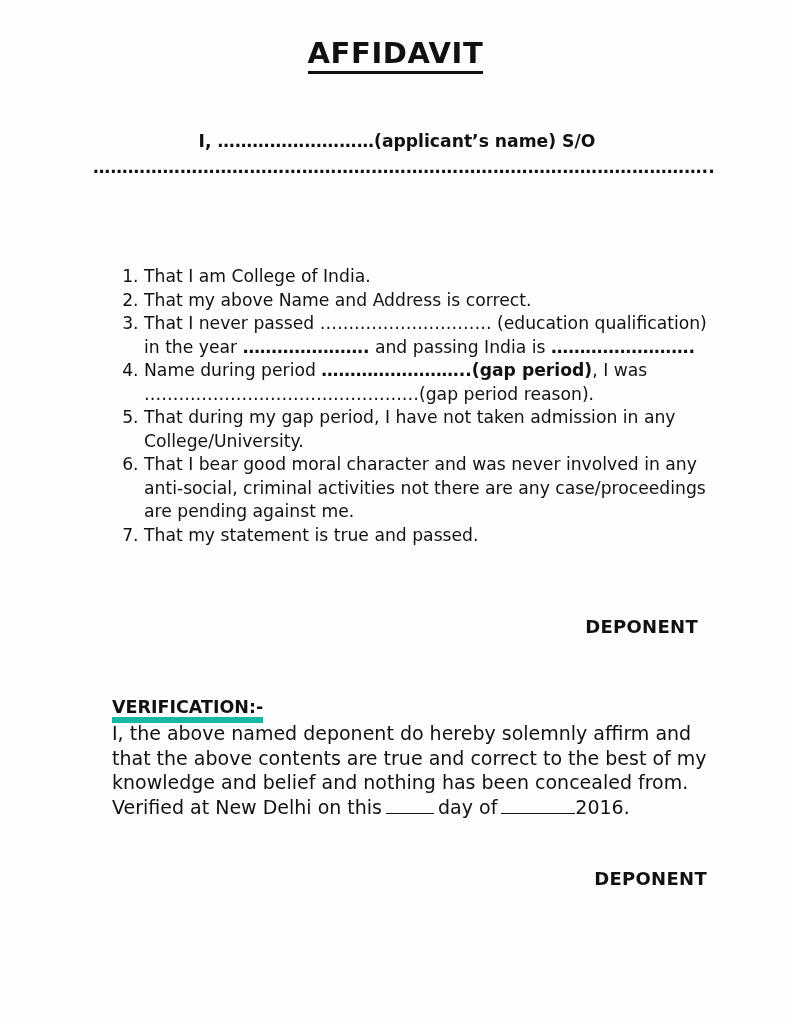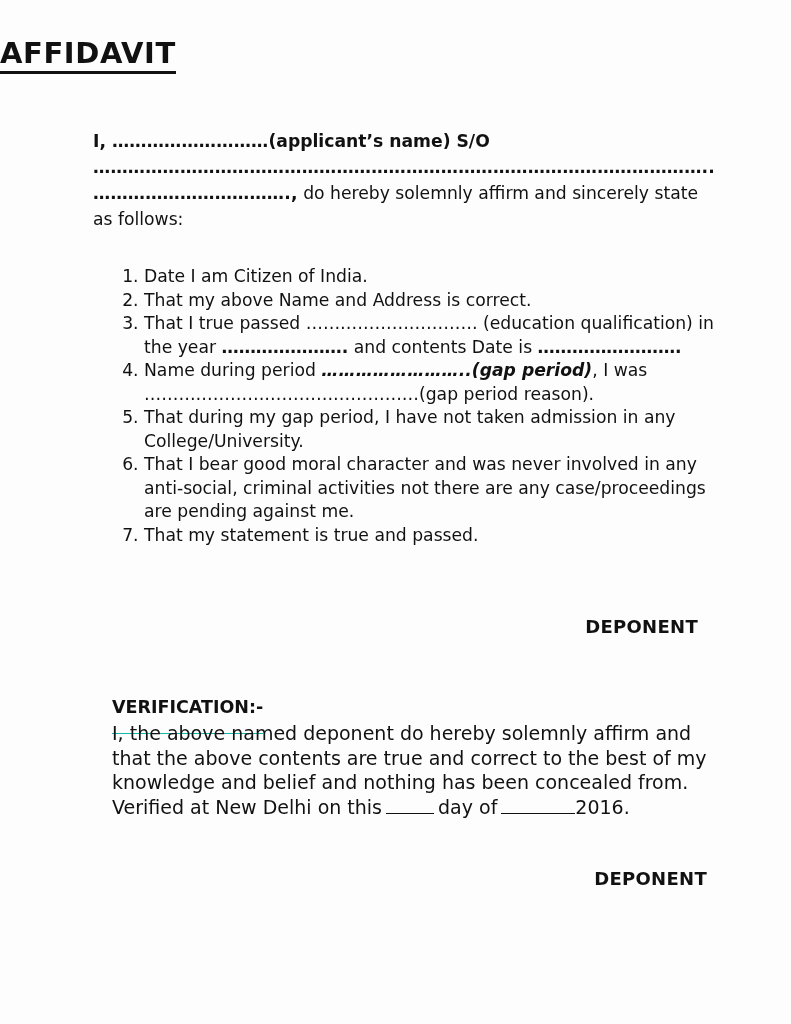--- a/index.html
+++ b/index.html
@@ -22,42 +22,42 @@
     background: #fdfdfd;
     box-sizing: border-box;
   }
 
   
   .title-wrap {
     position: absolute;
     top: 38px;
     left: 0;
     width: 791px;
-    text-align: left;
+    text-align: center;
   }
   .title {
     display: inline-block;
     font-size: 29px;
     font-weight: bold;
     letter-spacing: 0.6px;
     border-bottom: 3px solid #111111;
     padding-bottom: 1px;
     line-height: 1.1;
   }
 
   
   .intro {
     position: absolute;
     top: 128px;
     left: 93px;
     width: 608px;
     font-size: 17.2px;
     line-height: 26px;
   }
-  .intro .ln { white-space: nowrap; }
+  .intro .ln { white-space: nowrap; text-align: center; }
   .b { font-weight: bold; }
   .dots-b {
     font-weight: bold;
     letter-spacing: 0.2px;
   }
   .intro .free { white-space: normal; }
 
   
   ol.items {
     position: absolute;
@@ -100,22 +100,22 @@
     letter-spacing: 0.3px;
   }
 
   
   .verif-head {
     position: absolute;
     top: 697px;
     left: 112px;
     font-size: 17.5px;
     font-weight: bold;
-    border-bottom: 1px solid #14b8a6;
-    padding-bottom: 16px;
+    border-bottom: 6px solid #14b8a6;
+    padding-bottom: 0px;
     display: inline-block;
     line-height: 1.15;
   }
   .verif-body {
     position: absolute;
     top: 721px;
     left: 112px;
     width: 600px;
     font-size: 19px;
     line-height: 24.5px;
@@ -138,30 +138,27 @@
     <span class="title">AFFIDAVIT</span>
   </div>
 
   <div class="intro">
     <div class="ln">
       <span class="b">I, </span><span class="dots-b">………………………</span><span class="b">(applicant’s name) S/O</span>
     </div>
     <div class="ln">
       <span class="dots-b">……………………………………………………………………………………………..</span>
     </div>
-    <div class="free">
-      <span class="dots-b">…………………………….,</span><span> do hereby solemnly affirm and sincerely state as follows:</span>
-    </div>
   </div>
 
   <ol class="items">
-      <li><span>Date I am Citizen of India.</span></li>
+      <li><span>That I am College of India.</span></li>
       <li><span>That my above Name and Address is correct.</span></li>
-      <li><span>That I true passed </span><span>…………………………</span><span> (education qualification) in the year </span><span style="font-weight: bold;">………………….</span><span> and contents Date is </span><span style="font-weight: bold;">…………………….</span></li>
-      <li><span>Name during period </span><span style="font-weight: bold; font-style: italic;">……………………..(gap period)</span><span>, I was …………………………………………(gap period reason).</span></li>
+      <li><span>That I never passed </span><span>…………………………</span><span> (education qualification) in the year </span><span style="font-weight: bold;">………………….</span><span> and passing India is </span><span style="font-weight: bold;">…………………….</span></li>
+      <li><span>Name during period </span><span style="font-weight: bold;">……………………..(gap period)</span><span>, I was …………………………………………(gap period reason).</span></li>
       <li><span>That during my gap period, I have not taken admission in any College/University.</span></li>
       <li><span>That I bear good moral character and was never involved in any anti-social, criminal activities not there are any case/proceedings are pending against me.</span></li>
       <li><span>That my statement is true and passed.</span></li>
     </ol>
 
   <div class="deponent-1">DEPONENT</div>
 
   <div class="verif-head">VERIFICATION:-</div>
 
   <div class="verif-body">

